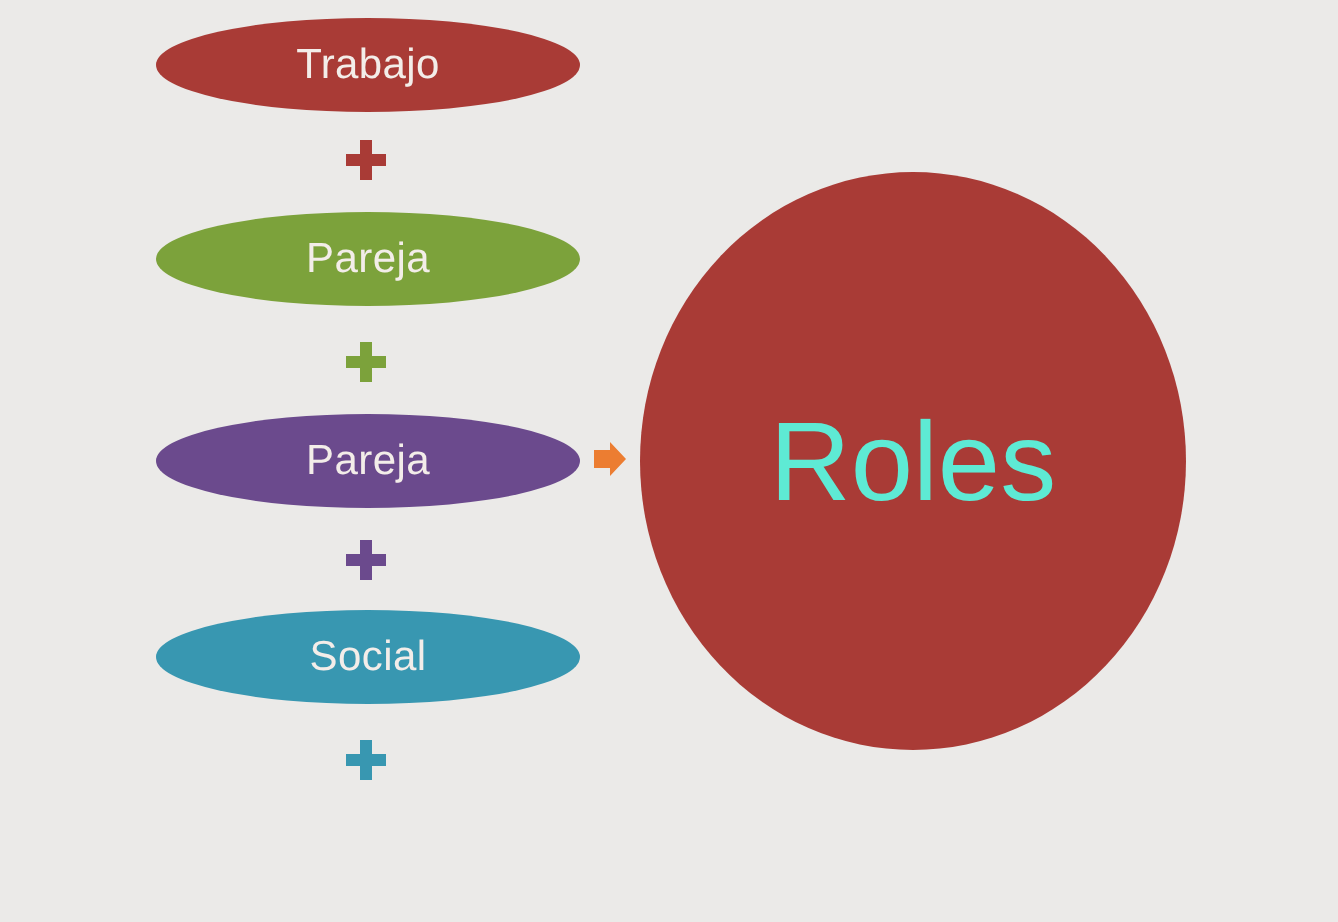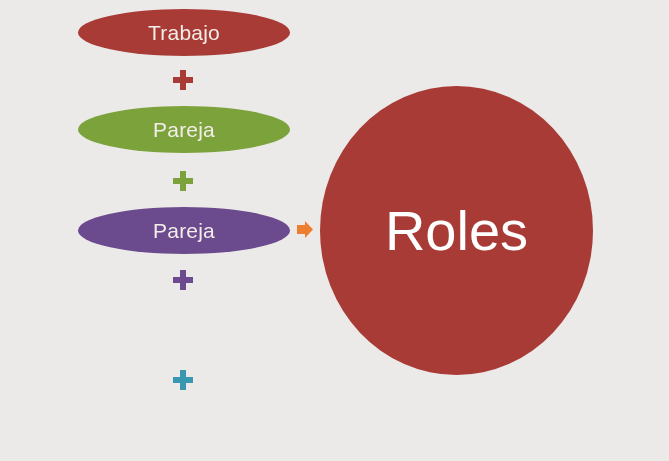--- a/index.html
+++ b/index.html
@@ -59,21 +59,21 @@
       position: absolute;
       left: 320px;
       top: 86px;
       width: 273px;
       height: 289px;
       border-radius: 50%;
       display: flex;
       flex-direction: column;
       align-items: center;
       justify-content: center;
-      color: #ffffff;
+      color: #5eead4;
       font-family: "Liberation Sans", sans-serif;
       font-size: 56px;
       line-height: 76px;
     }
     .big-circle span { display: block; }
   </style>
 </head>
 <body>
 
 <div class="canvas">
@@ -86,20 +86,23 @@
   <div class="ellipse" id="e1" style="top: 106px; background: rgb(124, 162, 59);">
     <span>Pareja</span>
   </div>
   <div class="plus" id="p1" style="top: 171px; --pc: #7ca23b;"></div>
 
   <div class="ellipse" id="e2" style="top: 207px; background: rgb(107, 74, 141);">
     <span>Pareja</span>
   </div>
   <div class="plus" id="p2" style="top: 270px; --pc: #6b4a8d;"></div>
 
+  <div class="ellipse" id="e3" style="top: 305px; background: rgb(56, 151, 177);">
+    <span>Social</span>
+  </div>
   <div class="plus" id="p3" style="top: 370px; --pc: #3897b1;"></div>
 
 
   <svg class="arrow" viewBox="0 0 16 17">
     <path id="arrow-path" d="M0 4 H8 V0 L16 8.5 L8 17 V13 H0 Z" fill="#ec7d31"></path>
   </svg>
 
   <div class="big-circle" id="result" style="background: rgb(169, 59, 54);">
     <span>Roles</span>
   </div>

